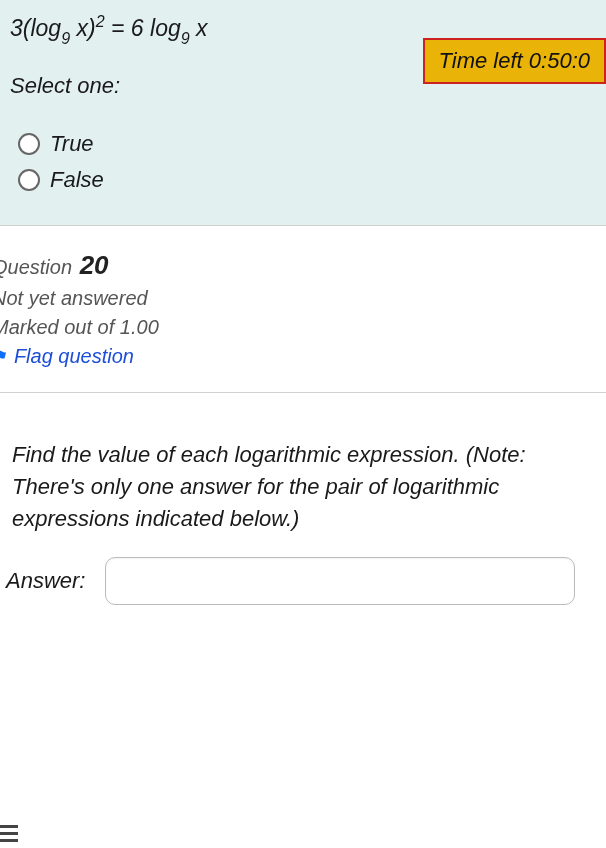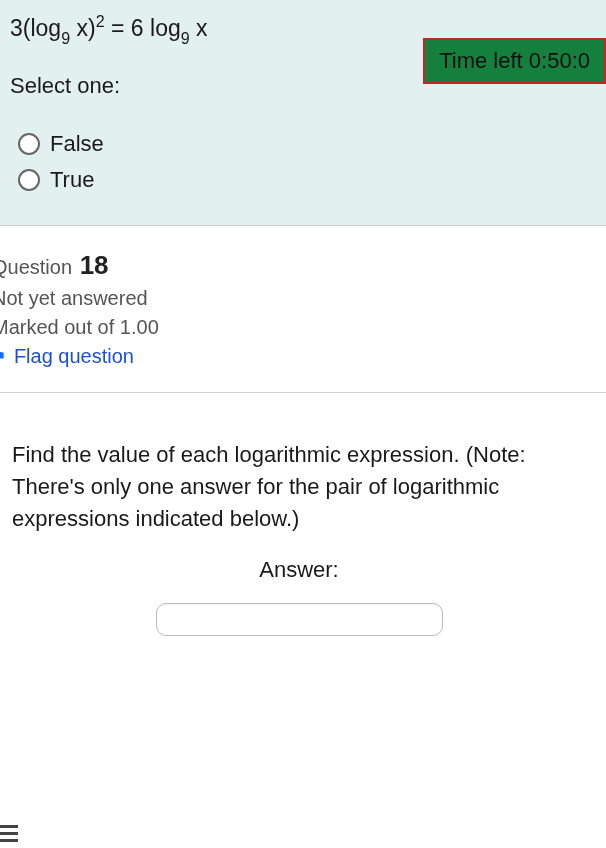--- a/index.html
+++ b/index.html
@@ -1,15 +1,15 @@
 <!DOCTYPE html>
 <html><head>
 <meta charset="utf-8">
 <style>
-  * { box-sizing: border-box; }
+  * { box-sizing: border-box; font-style: italic; }
   html, body {
     margin: 0; padding: 0;
     font-family: Arial, Helvetica, sans-serif;
     font-size: 20px;
     color: #1a1a1a;
     background: #ffffff;
     width: 606px;
     height: 848px;
     overflow: hidden;
     position: relative;
@@ -17,21 +17,21 @@
   .q18-block {
     background: #e3f0f0;
     padding: 12px 10px 22px 10px;
     border-bottom: 1px solid #d0d0d0;
   }
   .time-box {
     position: absolute;
     top: 38px;
     right: 0;
     border: 2px solid #c22;
-    background: #15803d;
+    background: #eab308;
     padding: 8px 14px;
     font-size: 22px;
     color: #111;
   }
   .eq { font-size: 23px; margin-bottom: 28px; }
   .sub { font-size: 0.7em; vertical-align: sub; position: relative; top: 0.15em; }
   .sup { font-size: 0.7em; vertical-align: super; }
   .select-one { font-size: 22px; margin-bottom: 32px; }
   .radio-row { display: flex; align-items: center; gap: 10px; margin: 10px 0 10px 8px; font-size: 22px; }
   .radio {
@@ -69,21 +69,21 @@
     color: #0d6efd;
     font-size: 16px;
     margin-right: 2px;
     vertical-align: 1px;
   }
   .q19-body {
     padding: 46px 14px 0 12px;
   }
   .q19-text { font-size: 22px; line-height: 1.45; margin-bottom: 22px; }
   .q19-expr { font-size: 22px; margin-bottom: 34px; }
-  .answer-row { display: flex; align-items: center; gap: 20px; font-size: 22px; margin-left: -6px; flex-direction: column; }
+  .answer-row { display: flex; align-items: center; gap: 20px; font-size: 22px; margin-left: -6px; }
   .answer-input {
     flex: 1;
     height: 48px;
     border: 1px solid #bbb;
     border-radius: 10px;
     font-size: 20px;
     padding: 4px 10px;
     box-shadow: inset 0 1px 2px rgba(0,0,0,0.05);
     max-width: 470px;
   }
@@ -100,36 +100,36 @@
   .hamburger div { height: 3px; background: #444; }
 </style>
 </head>
 <body>
 
 <div class="q18-block">
   <div class="eq">3(log<span class="sub">9</span> x)<span class="sup">2</span> = 6 log<span class="sub">9</span> x</div>
   <div class="select-one">Select one:</div>
   <div class="radio-row">
     <span class="radio"></span>
-    <span>False</span>
+    <span>True</span>
   </div>
   <div class="radio-row">
     <span class="radio"></span>
-    <span>True</span>
+    <span>False</span>
   </div>
 </div>
 
 <div class="time-box">
   <span>Time left 0:50:0</span>
 </div>
 
 <div class="info-block">
   <div class="info-line">
     <span class="info-q">Question</span>
-    <span class="info-qnum">18</span>
+    <span class="info-qnum">20</span>
   </div>
   <div class="info-line">Not yet answered</div>
   <div class="info-line">Marked out of 1.00</div>
   <div class="info-line">
     <span class="flag-caret">⚑</span>
     <span class="flag-link">Flag question</span>
   </div>
 </div>
 
 <div class="q19-body">

